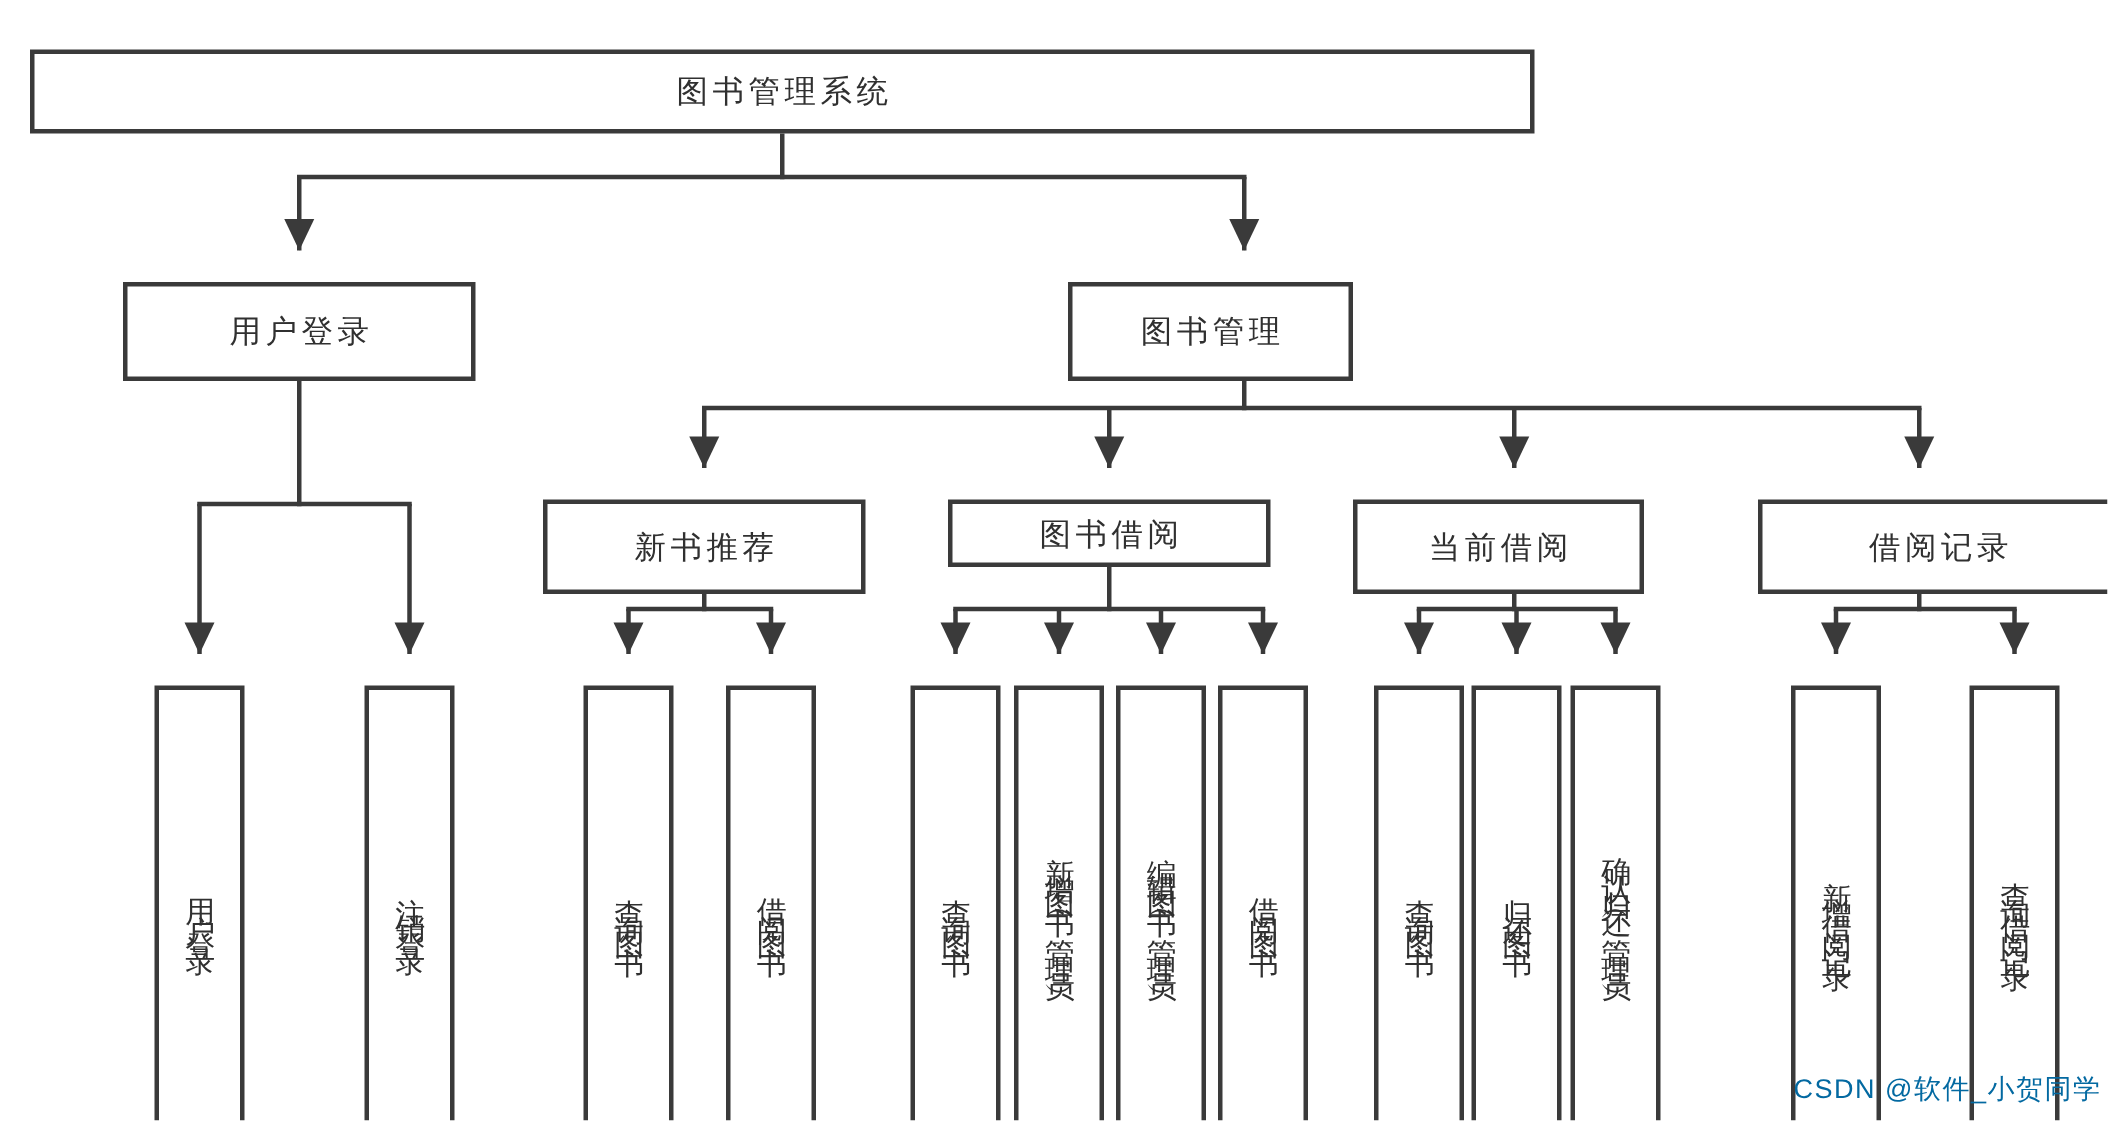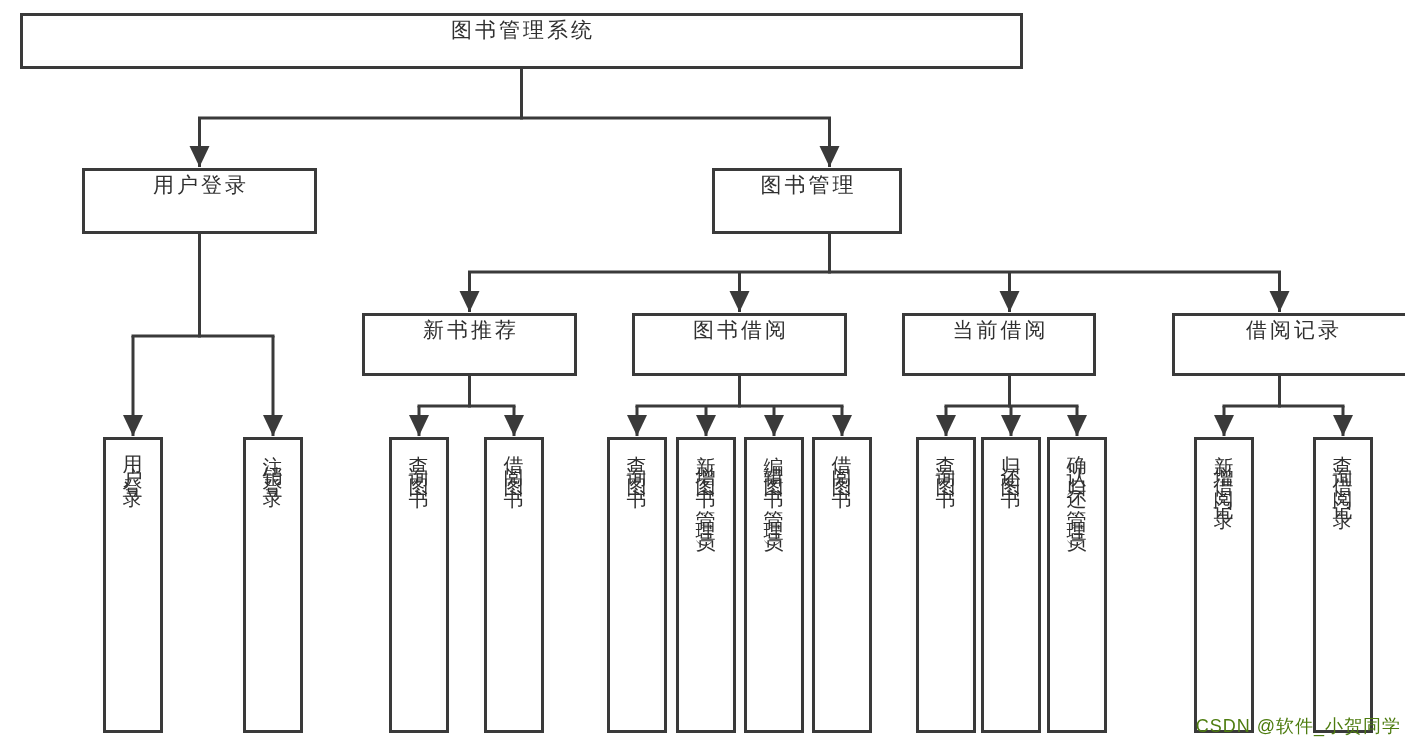--- a/index.html
+++ b/index.html
@@ -20,24 +20,25 @@
     left: 0;
     top: 0;
     z-index: 1;
   }
   .box {
     position: absolute;
     box-sizing: border-box;
     border: 3px solid #3a3a3a;
     background: #ffffff;
     display: flex;
-    align-items: flex-start;
+    align-items: center;
     justify-content: center;
     color: #303030;
     z-index: 2;
+    margin-top: 20px;
   }
   .hlabel {
     font-size: 21px;
     letter-spacing: 3px;
     text-indent: 3px;
     white-space: nowrap;
   }
   .vbox {
     width: 60px;
     height: 296px;
@@ -51,21 +52,21 @@
     line-height: 1;
     color: #303030;
     white-space: nowrap;
   }
   .watermark {
     position: absolute;
     right: 4px;
     top: 714px;
     font-size: 18px;
     letter-spacing: 1px;
-    color: #4d7c0f;
+    color: #0369a1;
     z-index: 3;
     white-space: nowrap;
     text-align: right;
   }
 </style>
 </head>
 <body>
 
 <div class="stage">
 
@@ -125,21 +126,21 @@
   <div class="box" style="left:82px; top:168px; width:235px; height:66px;">
     <span class="hlabel">用户登录</span>
   </div>
   <div class="box" style="left:712px; top:168px; width:190px; height:66px;">
     <span class="hlabel">图书管理</span>
   </div>
 
   <div class="box" style="left:362px; top:313px; width:215px; height:63px;">
     <span class="hlabel">新书推荐</span>
   </div>
-  <div class="box" style="left:632px; top:313px; width:215px; height:63px;">
+  <div class="box" style="left:632px; top:313px; width:215px; height:45px;">
     <span class="hlabel">图书借阅</span>
   </div>
   <div class="box" style="left:902px; top:313px; width:194px; height:63px;">
     <span class="hlabel">当前借阅</span>
   </div>
   <div class="box" style="left:1172px; top:313px; width:241px; height:63px;">
     <span class="hlabel">借阅记录</span>
   </div>
 
   <div class="box vbox" style="left:103px;">

